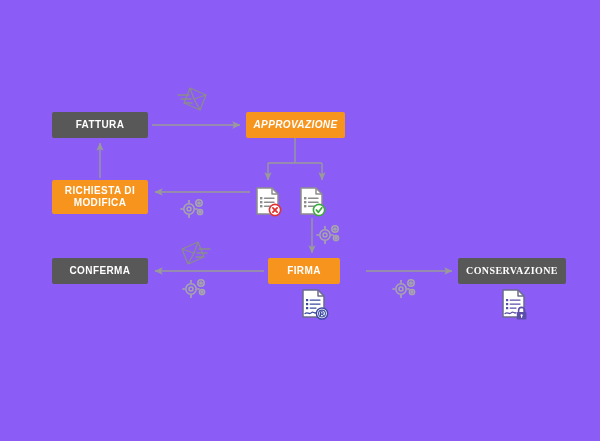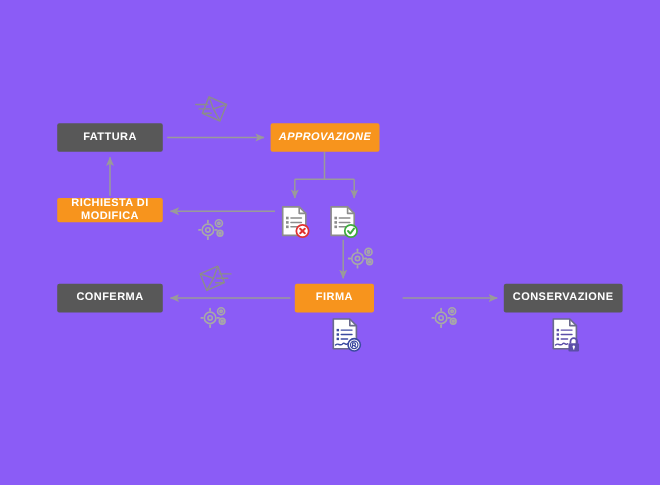--- a/index.html
+++ b/index.html
@@ -96,33 +96,33 @@
   </svg>
 
   <div class="node gray" style="left:52px;  top:112px; width:96px;  height:26px;">
     <span>FATTURA</span>
   </div>
 
   <div class="node orange" style="left:246px; top:112px; width:99px;  height:26px;font-style:italic;">
     <span>APPROVAZIONE</span>
   </div>
 
-  <div class="node orange" style="left:52px;  top:180px; width:96px;  height:22px;text-align:center;">
+  <div class="node orange" style="left:52px;  top:180px; width:96px;  height:34px;text-align:center;">
     <span>RICHIESTA DI MODIFICA</span>
   </div>
 
   <div class="node gray" style="left:52px;  top:258px; width:96px;  height:26px;">
     <span>CONFERMA</span>
   </div>
 
   <div class="node orange" style="left:268px; top:258px; width:72px;  height:26px;">
     <span>FIRMA</span>
   </div>
 
-  <div class="node gray" style="left:458px; top:258px; width:108px; height:26px;">
+  <div class="node gray" style="left:458px; top:258px; width:108px; height:26px;font-family:Liberation Serif, serif;">
     <span>CONSERVAZIONE</span>
   </div>
 
   <div class="icon" style="left:176px; top:84px; width:36px; height:32px;">
     <svg viewBox="0 0 36 32" width="36" height="32" xmlns="http://www.w3.org/2000/svg">
       <g fill="none" stroke="#8c8c8c" stroke-width="1.3" stroke-linejoin="round">
         <path d="M14,4 L30,11 L24,26 L8,19 Z"></path>
         <path d="M14,4 L18,15 L30,11"></path>
         <path d="M18,15 L24,26"></path>
       </g>

